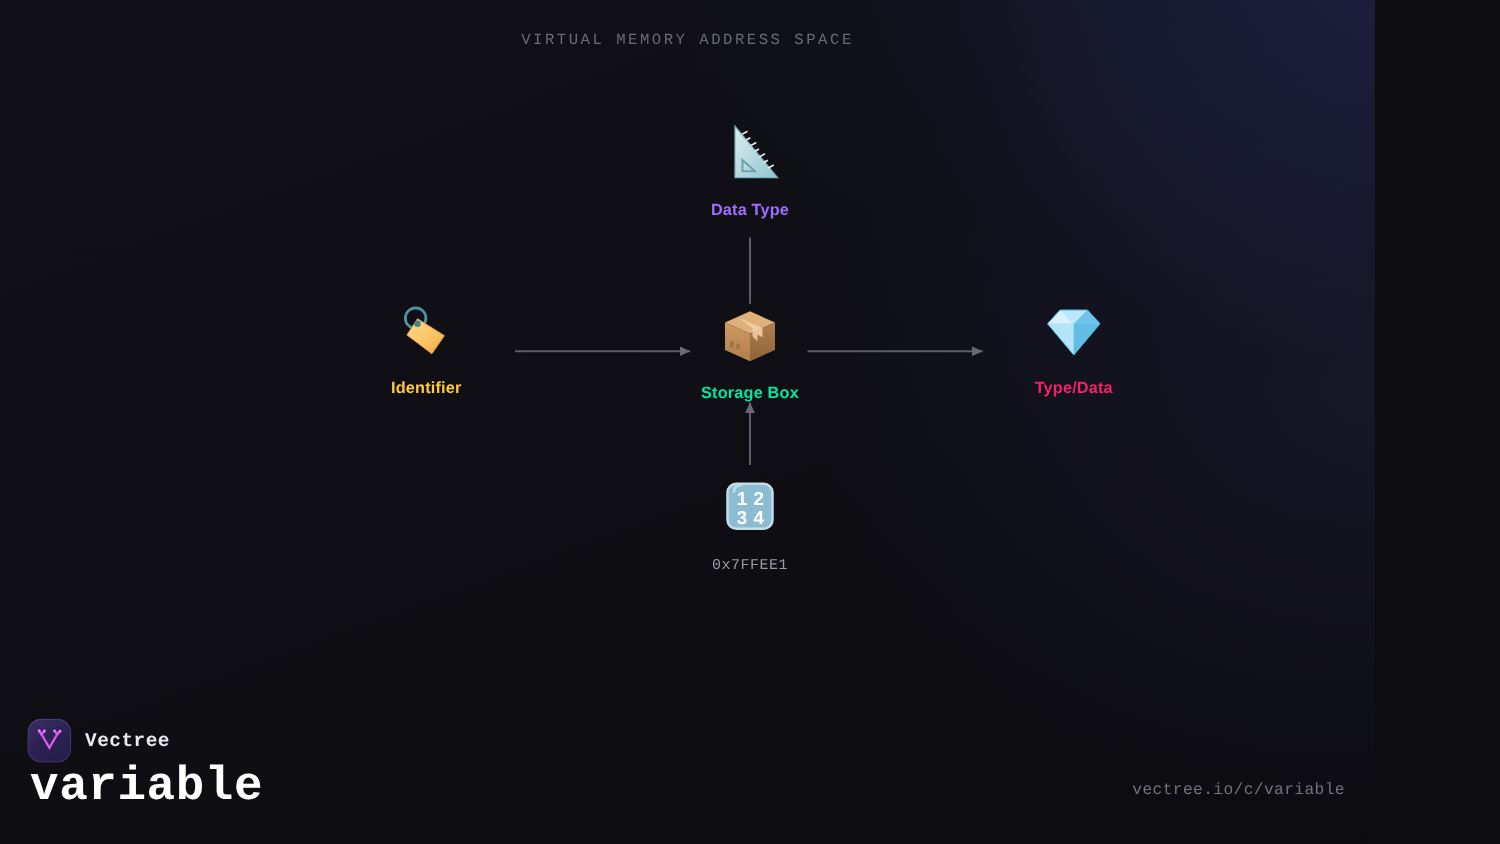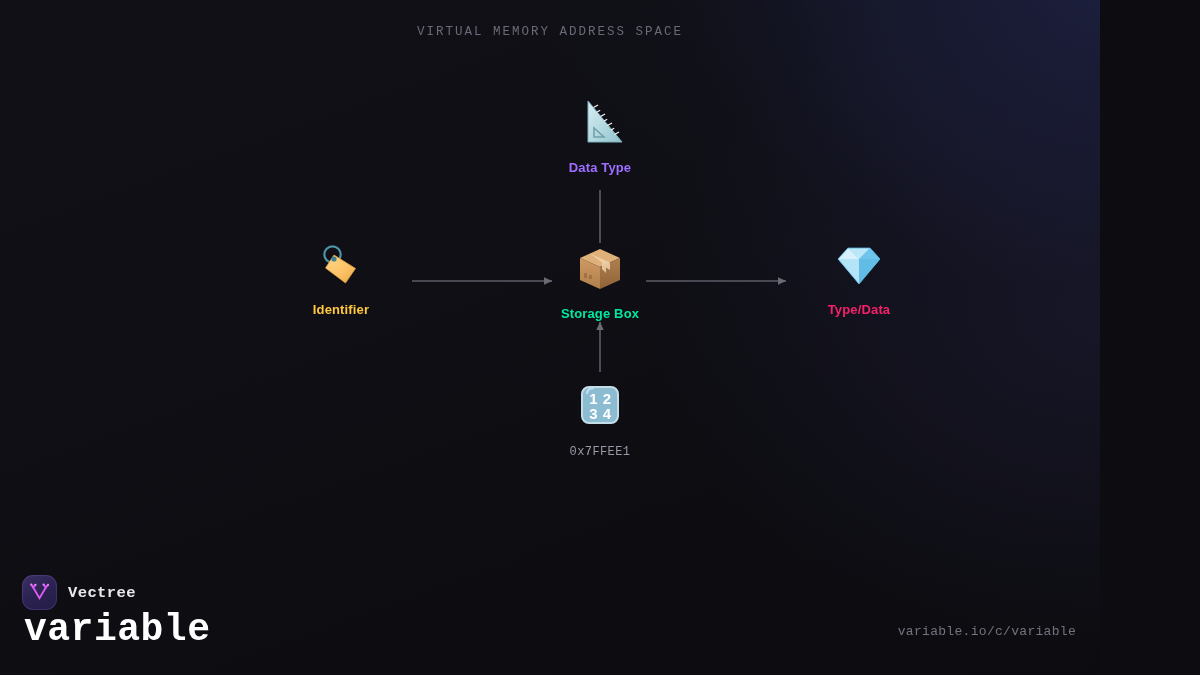--- a/index.html
+++ b/index.html
@@ -283,15 +283,15 @@
           <circle cx="7.5" cy="3.8" r="1.15"></circle>
           <circle cx="15.6" cy="3.7" r="1.15"></circle>
           <circle cx="20.0" cy="3.9" r="1.15"></circle>
         </g>
       </svg>
     </div>
     <div id="brand-name">Vectree</div>
   </div>
 
   <div id="footer-title">variable</div>
-  <div id="footer-url">variable.io/c/variable</div>
+  <div id="footer-url">vectree.io/c/variable</div>
 
 </div>
 
 </body></html>

